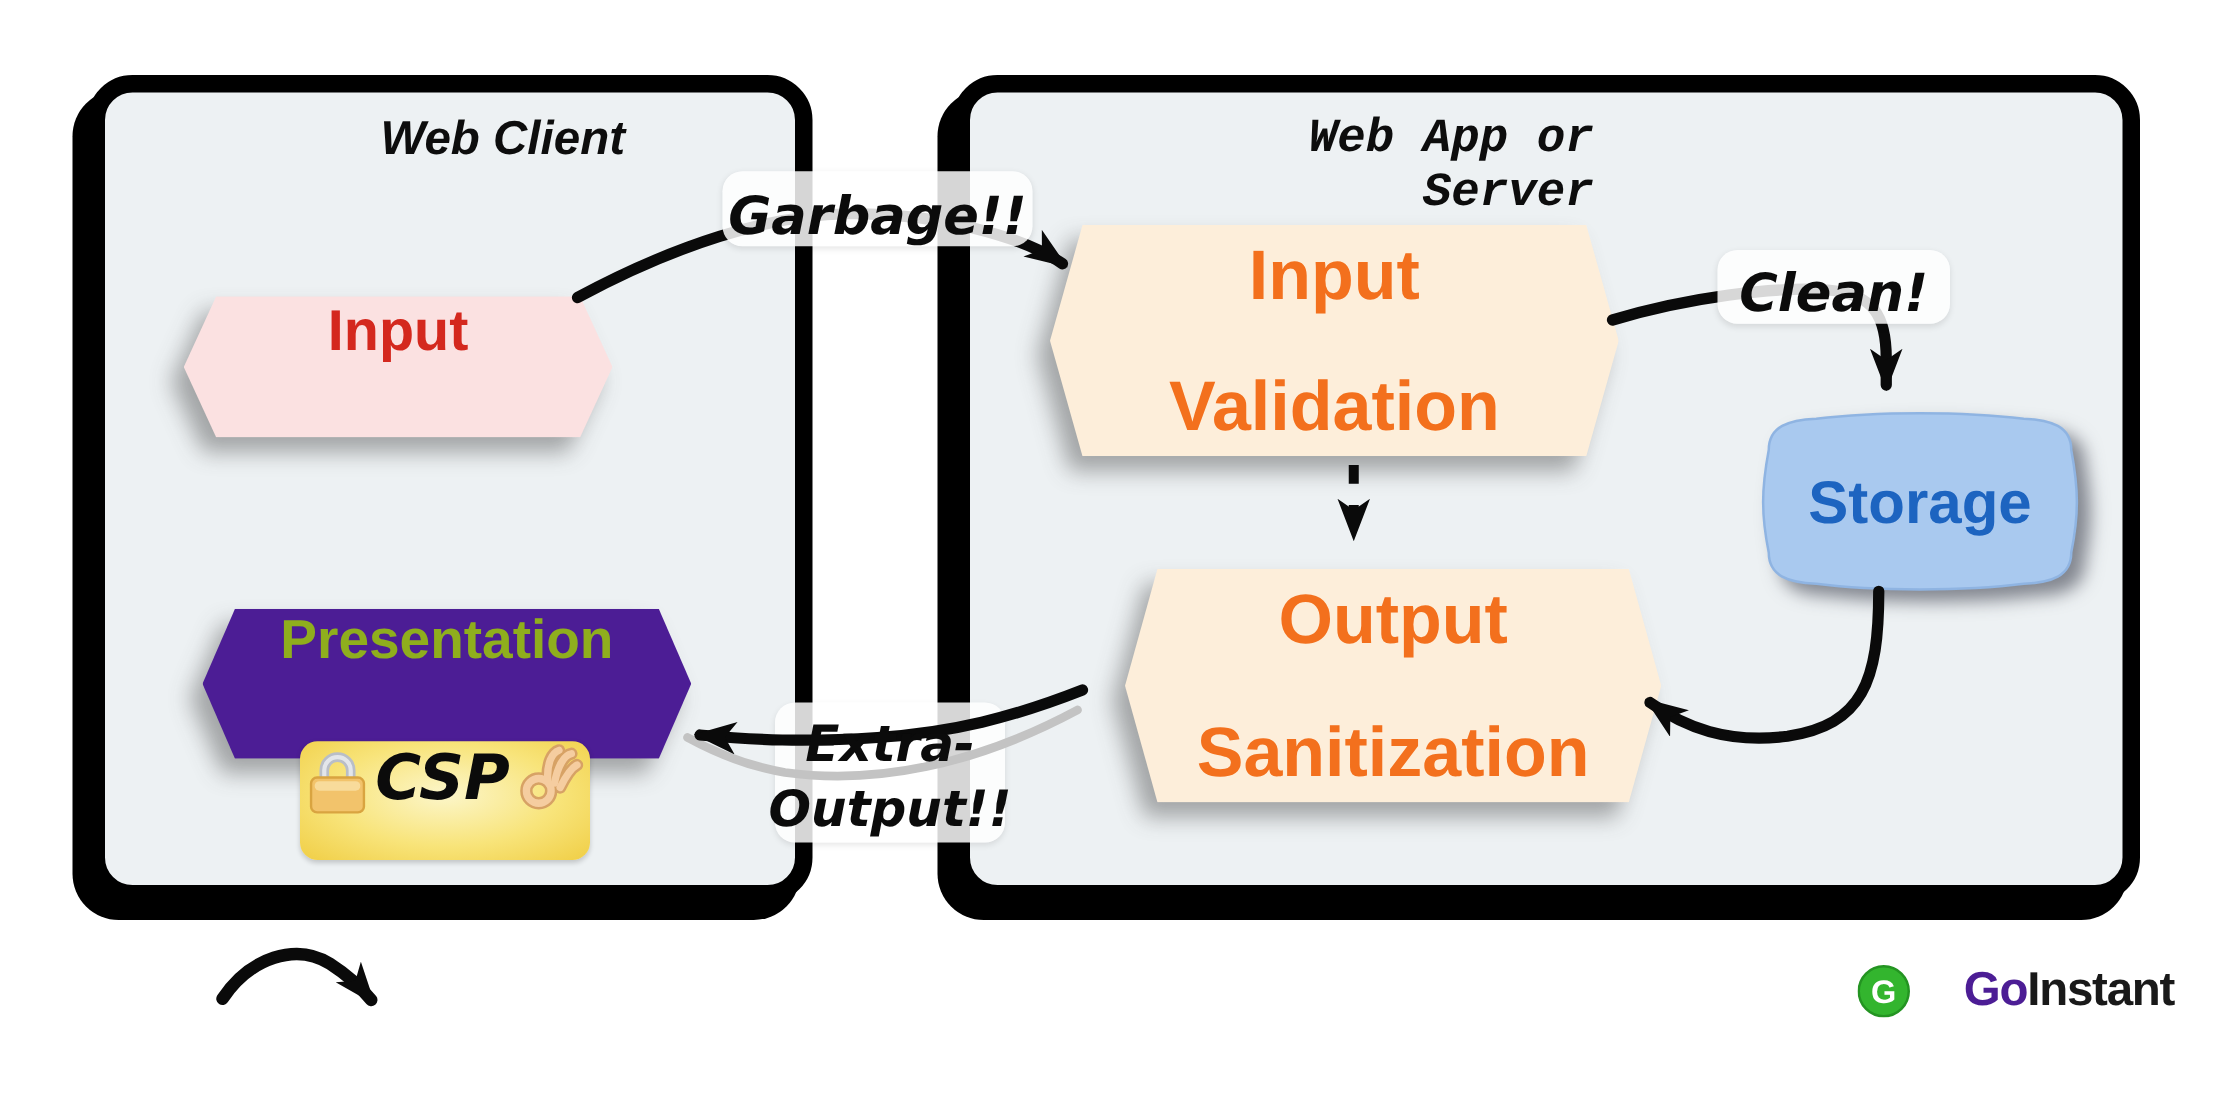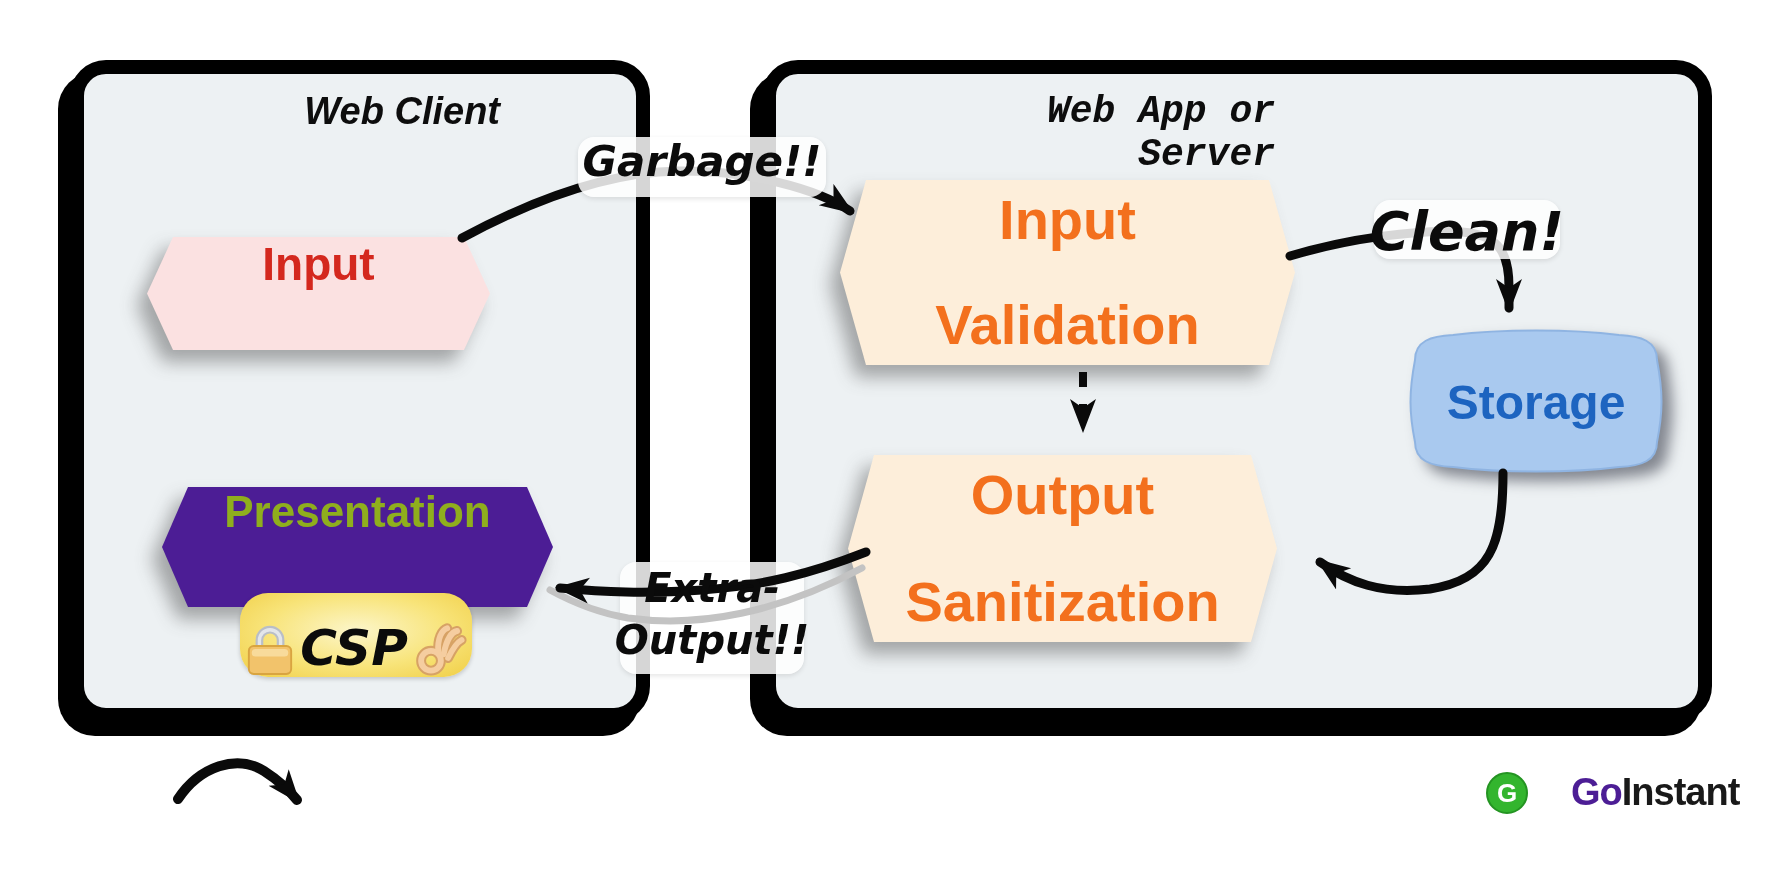--- a/index.html
+++ b/index.html
@@ -20,47 +20,47 @@
   
   .hexwrap{position:absolute;z-index:2;filter:drop-shadow(-10px 12px 9px rgba(40,40,40,.38));}
   .hex{width:100%;height:100%;display:flex;flex-direction:column;align-items:center;justify-content:space-between;
        clip-path:polygon(26px 0,calc(100% - 26px) 0,100% 50%,calc(100% - 26px) 100%,26px 100%,0 50%);
        font-weight:bold;text-align:center;}
   #hex-input{left:147px;top:237px;width:343px;height:113px;}
   #hex-input .hex{background:#FBE1E1;color:#D4281E;font-size:46px;}
   #hex-presentation{left:162px;top:487px;width:391px;height:120px;}
   #hex-presentation .hex{background:#4c1d95;color:#8FAE1D;font-size:44px;}
   #hex-iv{left:840px;top:180px;width:455px;height:185px;}
-  #hex-os{left:848px;top:455px;width:429px;height:187px;}
+  #hex-os{left:900px;top:455px;width:429px;height:187px;}
   #hex-iv .hex,#hex-os .hex{background:#FDEEDA;color:#F3701D;font-size:56px;line-height:80px;}
 
   
   #storage{position:absolute;left:1403px;top:328px;width:266px;height:148px;z-index:2;
            filter:drop-shadow(10px 9px 7px rgba(25,30,45,.5));}
   #storage .drum-label{position:absolute;inset:0;display:flex;align-items:center;justify-content:center;
            font-weight:bold;font-size:48px;color:#1D64C0;}
 
   
   #svg-behind{position:absolute;inset:0;z-index:3;pointer-events:none;}
   #svg-front{position:absolute;inset:0;z-index:5;pointer-events:none;}
   .flow-label{position:absolute;z-index:4;background:rgba(255,255,255,.84);border-radius:16px;
               box-shadow:0 2px 5px rgba(0,0,0,.10);}
   .flow-label-text{position:absolute;z-index:6;display:flex;flex-direction:column;align-items:center;
-              justify-content:flex-start;font-family:"DejaVu Sans",sans-serif;font-weight:bold;font-style:italic;
+              justify-content:flex-end;font-family:"DejaVu Sans",sans-serif;font-weight:bold;font-style:italic;
               color:#0b0b0b;text-align:center;}
   #garbage-label,#garbage-text{left:578px;top:137px;width:248px;height:60px;}
   #garbage-text{font-size:42px;}
   #clean-label,#clean-text{left:1374px;top:200px;width:186px;height:59px;}
-  #clean-text{font-size:54px;}
+  #clean-text{font-size:42px;}
   #extra-label,#extra-text{left:620px;top:562px;width:184px;height:112px;}
   #extra-text{font-size:40px;line-height:52px;}
 
   
-  #csp-badge{position:absolute;left:240px;top:593px;width:232px;height:84px;z-index:4;
-             border-radius:28px;display:flex;align-items:flex-end;justify-content:center;gap:5px;
+  #csp-badge{position:absolute;left:240px;top:593px;width:232px;height:95px;z-index:4;
+             border-radius:14px;display:flex;align-items:flex-start;justify-content:center;gap:5px;
              background:radial-gradient(ellipse at 50% 45%,#FCF6CA 0%,#F8E47A 55%,#F0CE45 100%);
              box-shadow:0 2px 4px rgba(0,0,0,.18);}
   #csp-badge .csp-text{font-family:"DejaVu Sans",sans-serif;font-weight:bold;font-style:italic;
              font-size:50px;color:#0b0b0b;}
   #legend-text{position:absolute;left:330px;top:779px;font-size:38px;color:#141414;z-index:2;}
   #logo{position:absolute;left:1486px;top:771px;z-index:2;display:flex;align-items:center;gap:3px;}
   #logo .logo-word{font-size:38px;font-weight:bold;letter-spacing:-1px;white-space:nowrap;}
   #logo .logo-go{color:#4c1d95;margin-left:40px;}
   #logo .logo-instant{color:#191919;}
 </style>

